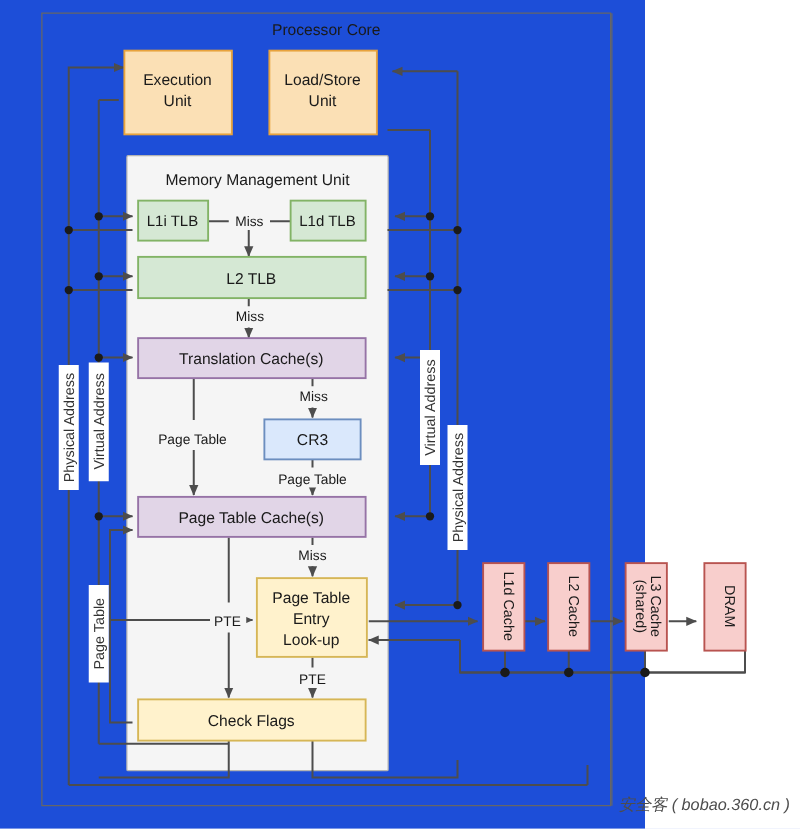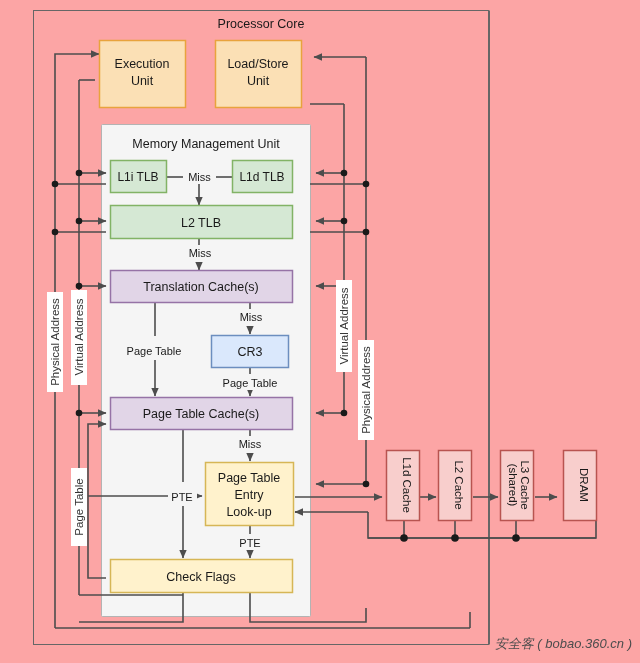--- a/index.html
+++ b/index.html
@@ -1,18 +1,18 @@
 <!DOCTYPE html>
 <html><head>
 <meta charset="utf-8">
 <style>
   html,body{margin:0;padding:0;background:#ffffff;}
   body{width:640px;height:663px;overflow:hidden;
        font-family:"Liberation Sans","DejaVu Sans",sans-serif;}
-  #stage{position:relative;width:640px;height:663px;background:#fca5a5;}
+  #stage{position:relative;width:516px;height:663px;background:#1d4ed8;}
   svg{position:absolute;left:0;top:0;}
   text{font-family:"Liberation Sans","DejaVu Sans",sans-serif;}
 </style>
 </head>
 <body>
 
 <div id="stage">
 <svg width="640" height="663" viewBox="0 0 640 663">
   <defs>
     <marker id="ah" markerWidth="9" markerHeight="9" refX="8" refY="4.5" orient="auto" markerUnits="userSpaceOnUse">

